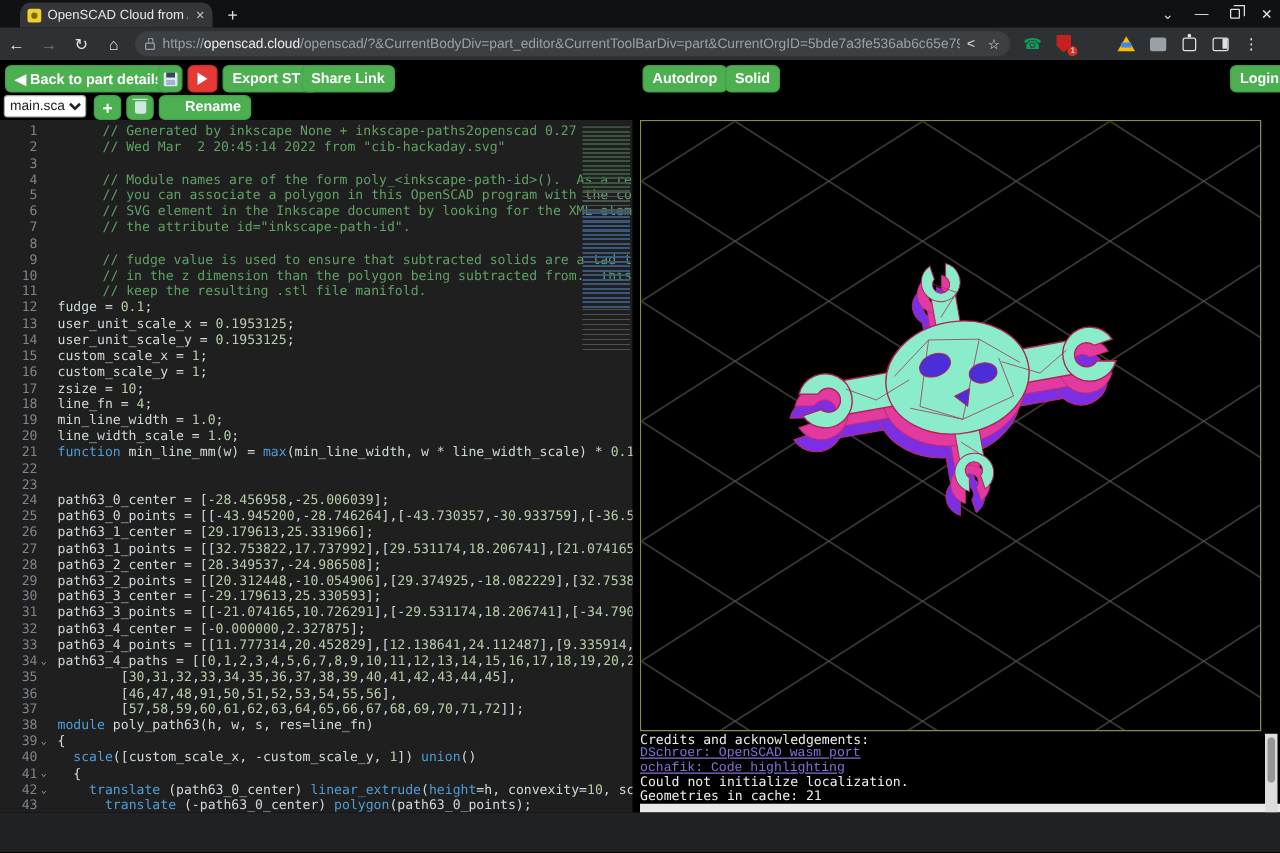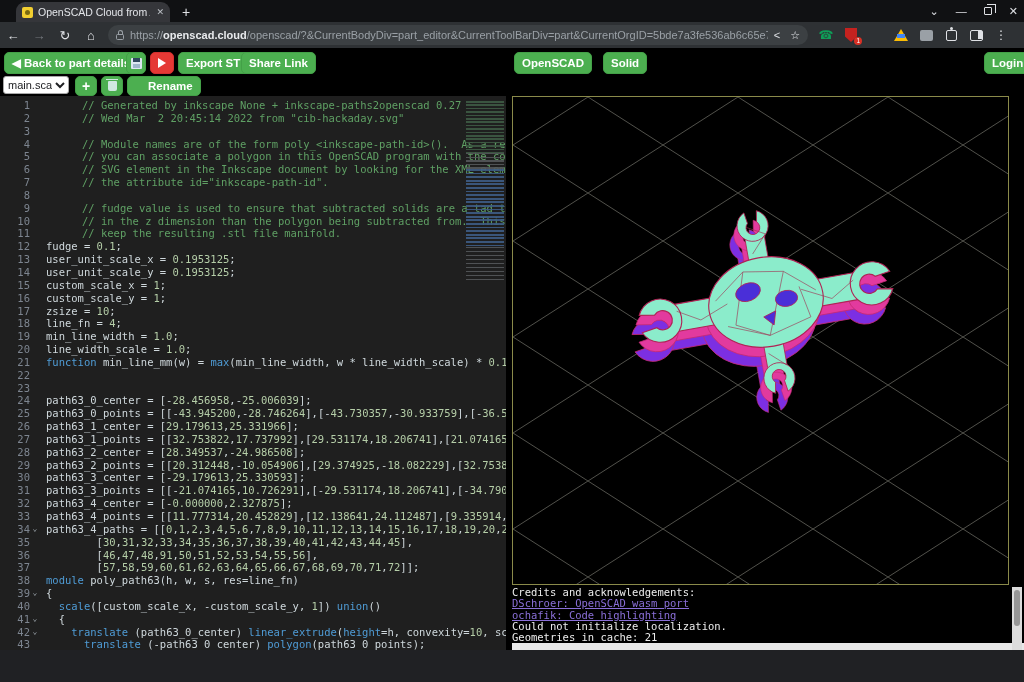--- a/index.html
+++ b/index.html
@@ -21,21 +21,21 @@
   .winctl .restore:before{content:"";position:absolute;left:2px;top:-4px;width:8px;height:8px;border:1.5px solid #dfe1e5;border-left:none;border-bottom:none;}
 
   
   .navbar{position:absolute;left:0;top:22px;width:1024px;height:26px;background:#2e3134;display:flex;align-items:center;}
   .nav-ic{color:#dfe1e5;font-size:13px;width:26px;text-align:center;}
   .nav-ic.dis{color:#74787d;}
   .omnibox{width:700px;height:20px;background:#3c4043;border-radius:10px;margin-left:4px;display:flex;align-items:center;padding:0 8px;gap:6px;}
   .lock{width:8px;height:6px;border:1.4px solid #9aa0a6;border-radius:1.5px;position:relative;margin-top:3px;flex:0 0 auto;}
   .lock:before{content:"";position:absolute;top:-5px;left:0.6px;width:3.6px;height:4px;border:1.4px solid #9aa0a6;border-bottom:none;border-radius:3px 3px 0 0;}
   .url{font-size:11px;color:#9aa0a6;white-space:nowrap;overflow:hidden;flex:1;}
-  .url b{color:#e8eaed;font-weight:bold;}
+  .url b{color:#e8eaed;font-weight:normal;}
   .omni-right{display:flex;gap:10px;color:#dfe1e5;font-size:11px;}
   .ext-row{display:flex;align-items:center;gap:9px;margin-left:10px;}
   .ext{position:relative;width:16px;height:16px;display:flex;align-items:center;justify-content:center;font-size:12px;}
   .ext .shield{width:12px;height:14px;background:#c5221f;clip-path:polygon(0 0,100% 0,100% 60%,50% 100%,0 60%);}
   .ext .badge{position:absolute;right:-3px;bottom:-2px;background:#d93025;color:#fff;font-size:6.5px;border-radius:4px;padding:0 2px;line-height:8px;}
   .ext .drive{width:0;height:0;border-left:7px solid transparent;border-right:7px solid transparent;border-bottom:12px solid #fbbc04;position:relative;}
   .ext .drive:after{content:"";position:absolute;left:-4px;top:5px;width:8px;height:4px;background:#4285f4;}
   .ext .greybox{width:13px;height:11px;background:#9aa0a6;border-radius:2px;}
   .ext .puzzle{width:11px;height:11px;border:1.5px solid #dfe1e5;border-radius:2px;position:relative;}
   .ext .puzzle:after{content:"";position:absolute;left:3px;top:-4px;width:3px;height:3px;background:#dfe1e5;border-radius:50%;}
@@ -79,21 +79,21 @@
   .mm2{height:16px;background:repeating-linear-gradient(180deg,#55585a 0 1.4px,transparent 1.4px 3.6px);}
   .mm3{height:78px;background:repeating-linear-gradient(180deg,#3d5d86 0 1.8px,transparent 1.8px 3.6px);}
   .mm4{height:36px;background:repeating-linear-gradient(180deg,#54575a 0 1.4px,transparent 1.4px 4px);}
 
   
   .viewport{position:absolute;left:512px;top:96px;width:497px;height:489px;border:1px solid #8a8a4a;background:#000;}
 
   
   .console{position:absolute;left:512px;top:587px;width:498px;height:56px;overflow:hidden;background:#000;
     font-family:"DejaVu Sans Mono",monospace;font-size:10.5px;line-height:11.3px;color:#ececec;}
-  .con-link{color:#8a6fd8;text-decoration:underline;}
+  .con-link{color:#8a6fd8;text-decoration:underline;font-family:Liberation Mono, monospace;}
   .constrip{position:absolute;left:512px;top:643px;width:512px;height:7px;background:#e8e8e8;}
   .conbar{position:absolute;left:1012px;top:587px;width:10px;height:63px;background:#dcdcdc;}
   .conthumb{position:absolute;left:1014px;top:590px;width:6px;height:36px;background:#969696;border-radius:3px;}
 
   
   .shelf{position:absolute;left:0;top:650px;width:1024px;height:32px;background:#202124;}
 </style>
 </head>
 <body>
 
@@ -154,22 +154,22 @@
     <div class="gbtn" style="left:4px;top:4px;">◀ Back to part details</div>
     <div class="gbtn" style="left:126px;top:4px;width:20px;padding:0;">
         <i class="floppy"></i>
       </div>
     <div class="gbtn playbtn" style="left:150px;top:4px;width:24px;padding:0;">
         <i class="tri"></i>
       </div>
     <div class="gbtn" style="left:178px;top:4px;">Export STL</div>
     <div class="gbtn" style="left:241px;top:4px;">Share Link</div>
 
-    <div class="gbtn" style="left:514px;top:4px;">OpenSCAD</div>
-    <div class="gbtn" style="left:603px;top:4px;">Solid</div>
+    <div class="gbtn" style="left:514px;top:4px;">Autodrop</div>
+    <div class="gbtn" style="left:580px;top:4px;">Solid</div>
     <input type="range" min="0" max="100" class="slider" value="78" style="">
     <div class="gbtn" style="left:984px;top:4px;">Login</div>
 
     <select class="filesel">
       <option>main.scad</option>
     </select>
     <div class="gbtn row2" style="left:75px;top:28px;width:22px;padding:0;font-size:14px;">+</div>
     <div class="gbtn row2" style="left:101px;top:28px;width:22px;padding:0;">
         <i class="trash"></i>
       </div>

